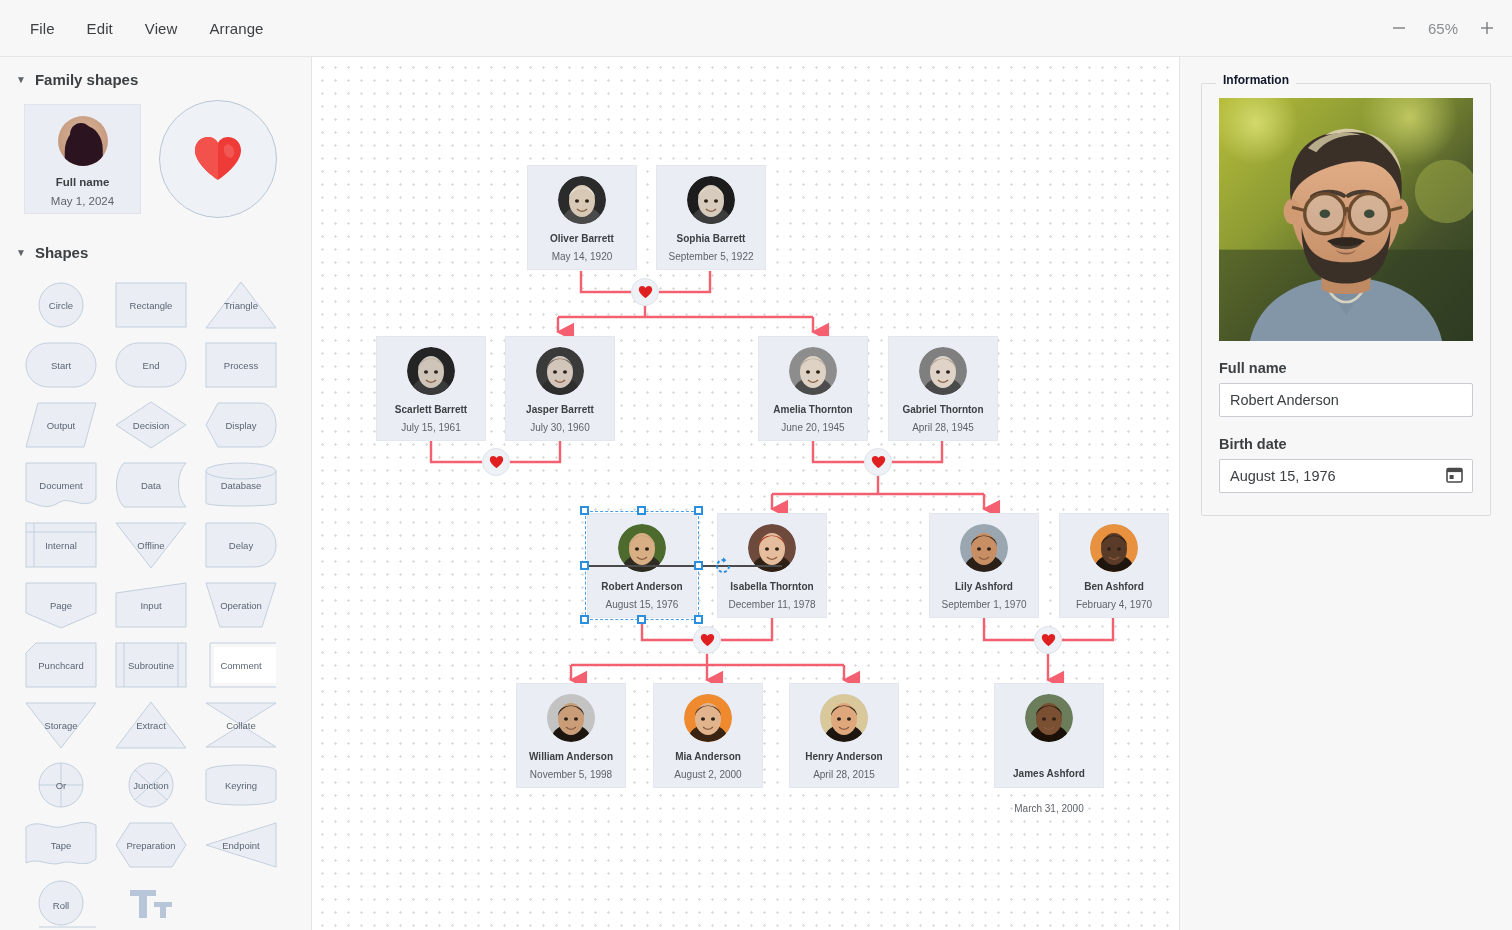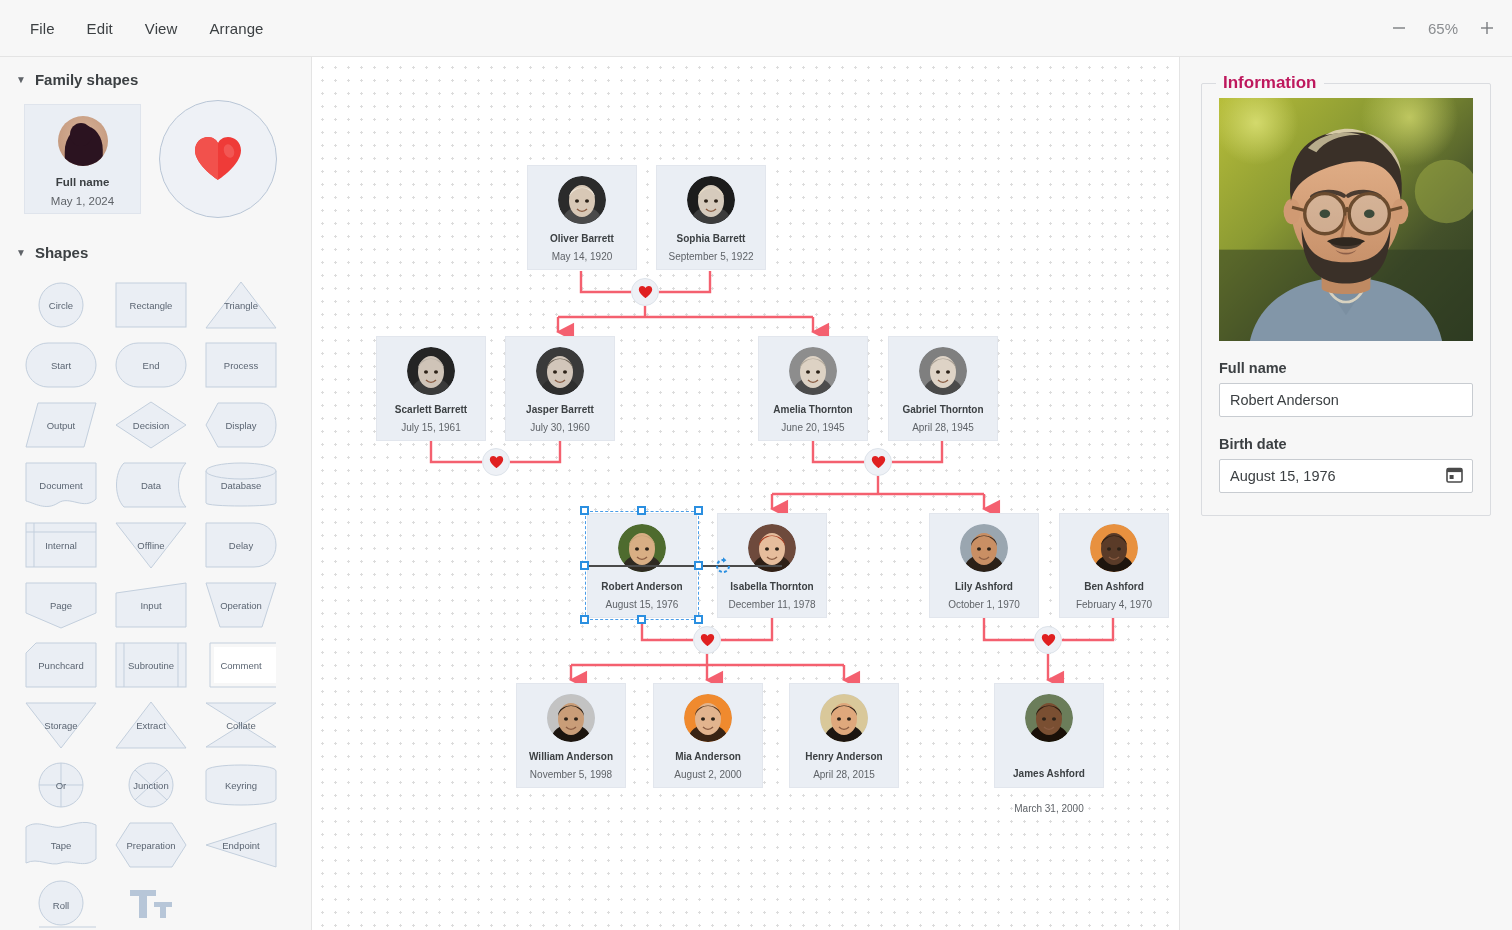--- a/index.html
+++ b/index.html
@@ -185,21 +185,21 @@
     padding: 26px 21px 0 21px;
   }
   .fieldset {
     border: 1px solid #dadce0; border-radius: 2px;
     padding: 14px 17px 22px 17px;
     position: relative;
   }
   .legend {
     position: absolute; top: -11px; left: 14px;
     background: #f7f7f7; padding: 0 7px;
-    font-size: 17px; font-weight: 700; color: #be185d;
+    font-size: 12px; font-weight: 700; color: #0f172a;
   }
   .info-photo {
     width: 100%; height: 243px; overflow: hidden; display: block;
     background: #6a7a33;
   }
   .info-photo svg { display: block; width: 100%; height: 243px; }
   .field-label {
     font-size: 14.5px; font-weight: 700; color: #3c4043;
     margin: 19px 0 7px 0;
   }
@@ -777,21 +777,21 @@
                     <ellipse cx="24" cy="46" rx="20" ry="16" fill="#2b2017"></ellipse>
                     <ellipse cx="24" cy="25" rx="13" ry="16" fill="#c98f64"></ellipse>
                     <path d="M11 22 C11 8 37 8 37 22 C35 15 28 12 24 12 C20 12 13 15 11 22 Z" fill="#3a2a20"></path>
                     <ellipse cx="19" cy="25" rx="2" ry="1.8" fill="#2c2218"></ellipse>
                     <ellipse cx="29" cy="25" rx="2" ry="1.8" fill="#2c2218"></ellipse>
                     <path d="M19 33 C22 36 26 36 29 33" stroke="#8a5c42" stroke-width="1.4" fill="none"></path>
                   </g>
                 </svg>
               </div>
               <div class="n-name">Lily Ashford</div>
-              <div class="n-date">October 1, 1970</div>
+              <div class="n-date">September 1, 1970</div>
             </div>
             <div class="node" style="left: 747px; top: 456px;">
               <div class="avatar">
                 <svg viewBox="0 0 48 48">
                   <defs>
                     <clipPath id="c_man-orange-bg">
                       <circle cx="24" cy="24" r="24"></circle>
                     </clipPath>
                   </defs>
                   <g clip-path="url(#c_man-orange-bg)">

